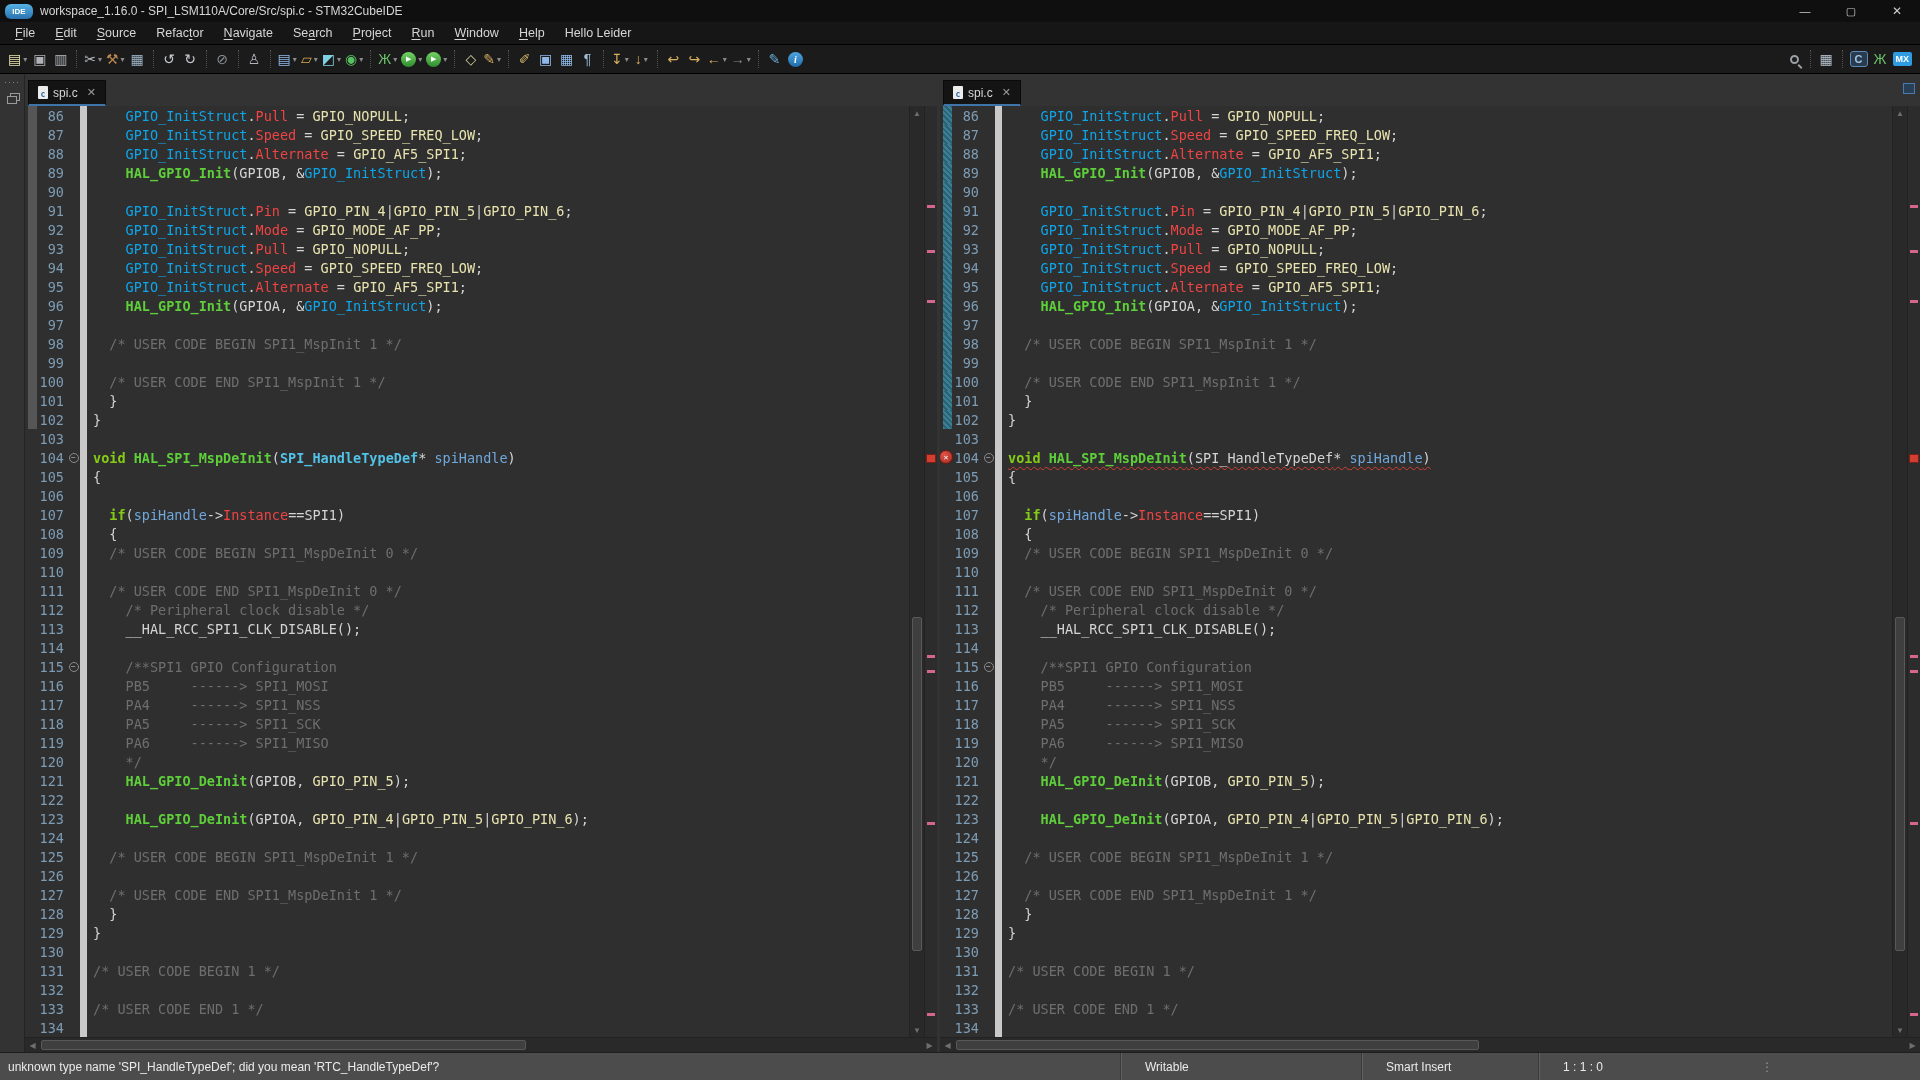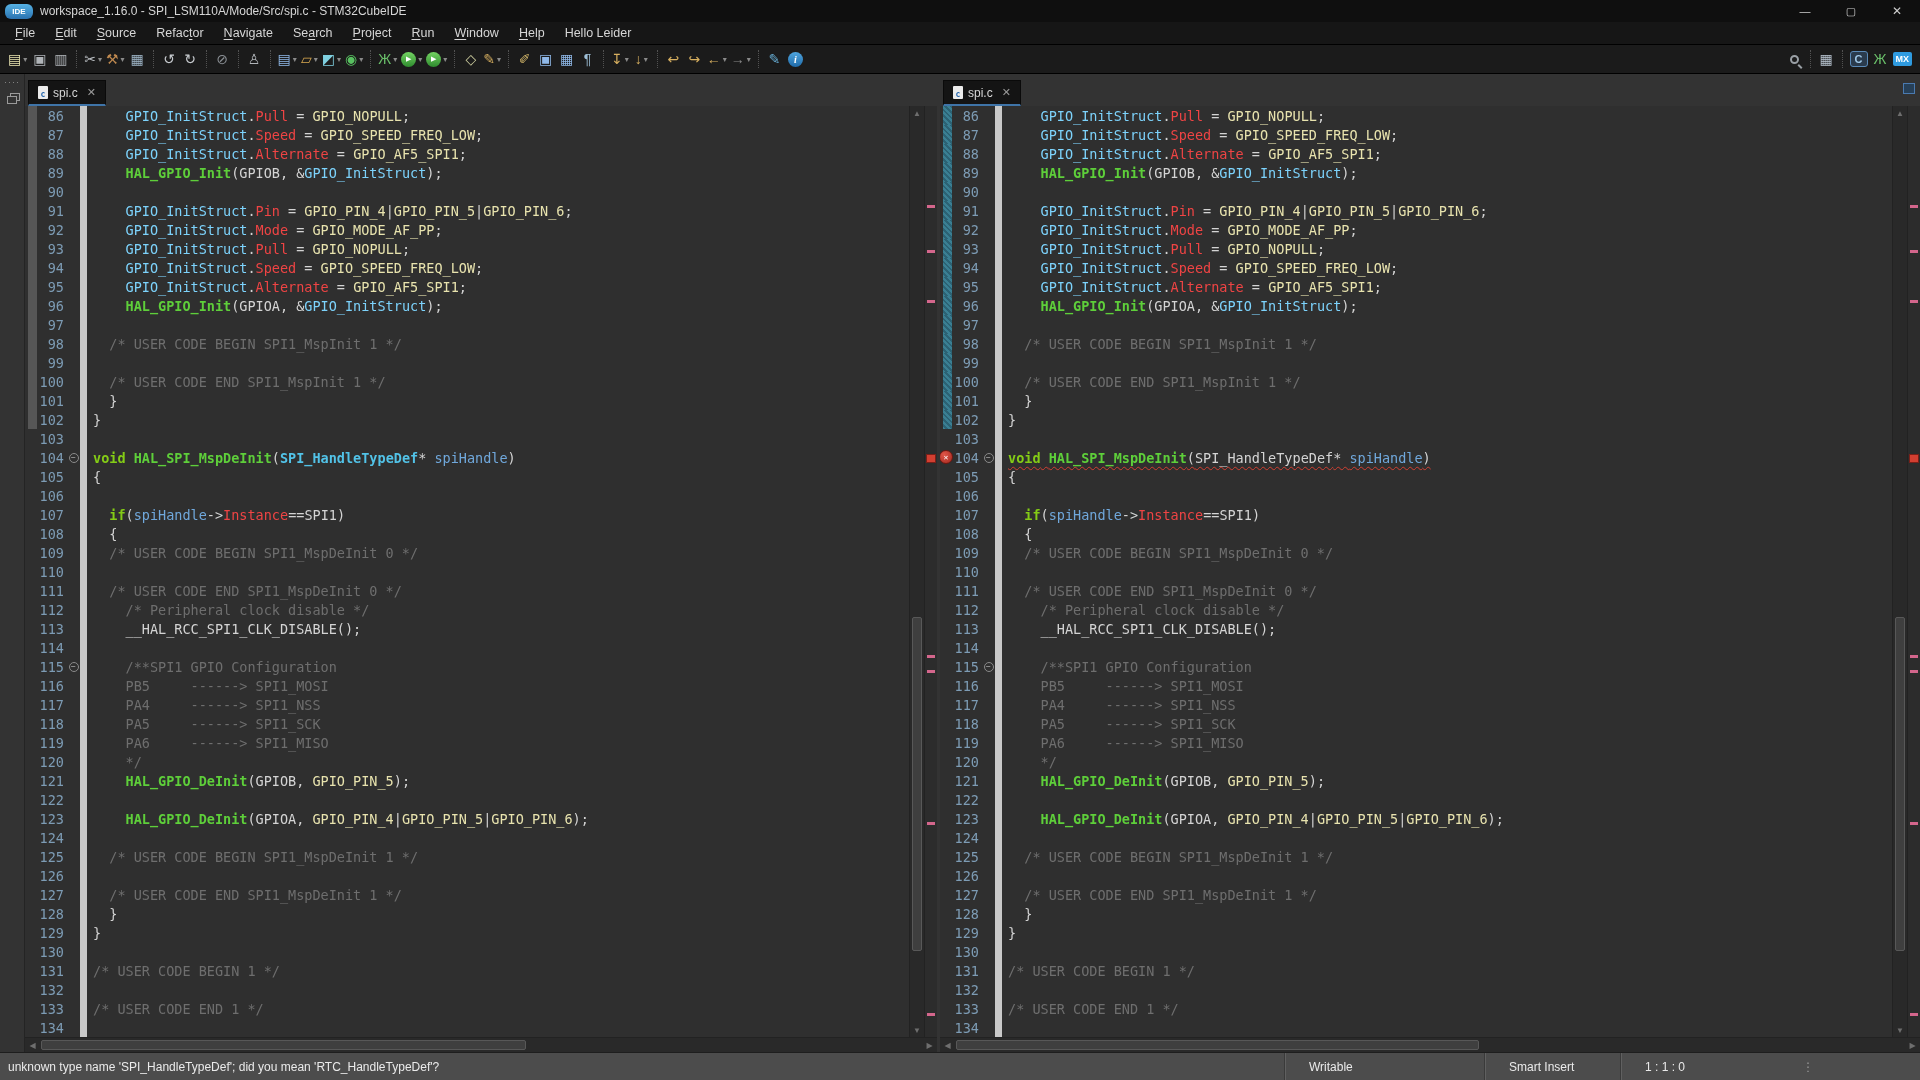--- a/index.html
+++ b/index.html
@@ -71,21 +71,21 @@
   .err-icon { position: absolute; left: -1px; top: 2px; width: 14px; height: 14px; border-radius: 50%;
     background: radial-gradient(circle at 35% 30%, #e05548, #a52a20); border: 1px solid #6e1710;
     color: #fff; font-size: 8px; font-weight: bold; display: flex; align-items: center; justify-content: center; z-index: 2; }
   .lnum { width: 30px; text-align: right; color: #7d9cb5; flex: none; padding-right: 3px; }
   .fold { width: 13px; flex: none; display: flex; align-items: center; justify-content: center; }
   .fm { width: 10px; height: 10px; border: 1px solid #8a8a8a; border-radius: 50%; color: #b0b0b0;
     font-size: 8px; line-height: 8px; text-align: center; background: #2f2f2f; }
   .wbar { width: 7px; align-self: stretch; background: #c9c9c9; flex: none; }
   .codeln { padding-left: 6px; color: #d4d4d4; white-space: pre; }
 
-  .var { color: #7dd3fc; margin-top: 22px; } .mem { color: #ef4444; } .mac { color: #e8e3ae; }
+  .var { color: #0ea5e9; margin-top: 22px; } .mem { color: #ef4444; } .mac { color: #e8e3ae; }
   .fn { color: #5ecf3a; font-weight: bold; } .kw { color: #84cc16; font-weight: bold; }
   .typ { color: #52c3e8; font-weight: bold; margin-top: 28px; } .param { color: #70a8dc; }
   .com { color: #6e6e6e; } .txt { color: #d4d4d4; }
   .sq { text-decoration: underline; text-decoration-style: wavy; text-decoration-color: #d23f31;
     text-decoration-thickness: 1px; text-underline-offset: 3px; }
   .pane-right .sq .typ { color: #d4d4d4; font-weight: normal; }
 
   .vscroll { width: 15px; background: #292929; border-left: 1px solid #222; display: flex; flex-direction: column; flex: none; }
   .vs-arrow { height: 14px; color: #6e6e6e; font-size: 8px; display: flex; align-items: center; justify-content: center; }
   .vs-track { flex: 1; position: relative; }
@@ -95,34 +95,34 @@
   .mark.pink { background: #d4668c; }
   .mark.red { background: #d23f31; height: 7px; outline: 1px solid #7a1f18; }
 
   .hscroll { height: 15px; background: #292929; border-top: 1px solid #222; display: flex; align-items: center; }
   .hs-arrow { width: 15px; text-align: center; color: #6e6e6e; font-size: 8px; }
   .hs-track { flex: 1; height: 100%; position: relative; }
   .hs-thumb { position: absolute; top: 2px; bottom: 2px; left: 1px; background: #3f3f3f; border: 1px solid #585858; border-radius: 2px; }
 
   
   .statusbar { height: 28px; background: #4c4c4c; border-top: 1px solid #1e1e1e; display: flex; align-items: center;
-    color: #eaeaea; font-size: 12px; }
+    color: #eaeaea; font-size: 12px; gap: 41px; }
   .sb-msg { flex: 1; padding-left: 8px; white-space: nowrap; overflow: hidden; }
   .sb-cell { height: 100%; display: flex; align-items: center; padding-left: 24px;
     border-left: 1px solid #3a3a3a; box-shadow: inset 1px 0 0 #606060; flex: none; }
   .sb-writable { width: 200px; } .sb-insert { width: 136px; } .sb-caret { width: 180px; }
   .sb-grip { width: 16px; color: #9a9a9a; text-align: center; font-size: 12px; flex: none; }
   .sb-space { width: 104px; flex: none; }
 </style>
 </head>
 <body>
 
 <div class="titlebar">
   <span class="app-icon">IDE</span>
-  <span class="title-text">workspace_1.16.0 - SPI_LSM110A/Mode/Src/spi.c - STM32CubeIDE</span>
+  <span class="title-text">workspace_1.16.0 - SPI_LSM110A/Core/Src/spi.c - STM32CubeIDE</span>
   <div class="win-btns">
     <span class="win-btn">—</span>
     <span class="win-btn">▢</span>
     <span class="win-btn close">✕</span>
   </div>
 </div>
 
 <nav class="menubar" id="menubar">
     <span class="menu-item"><u>F</u>ile</span>
     <span class="menu-item"><u>E</u>dit</span>

